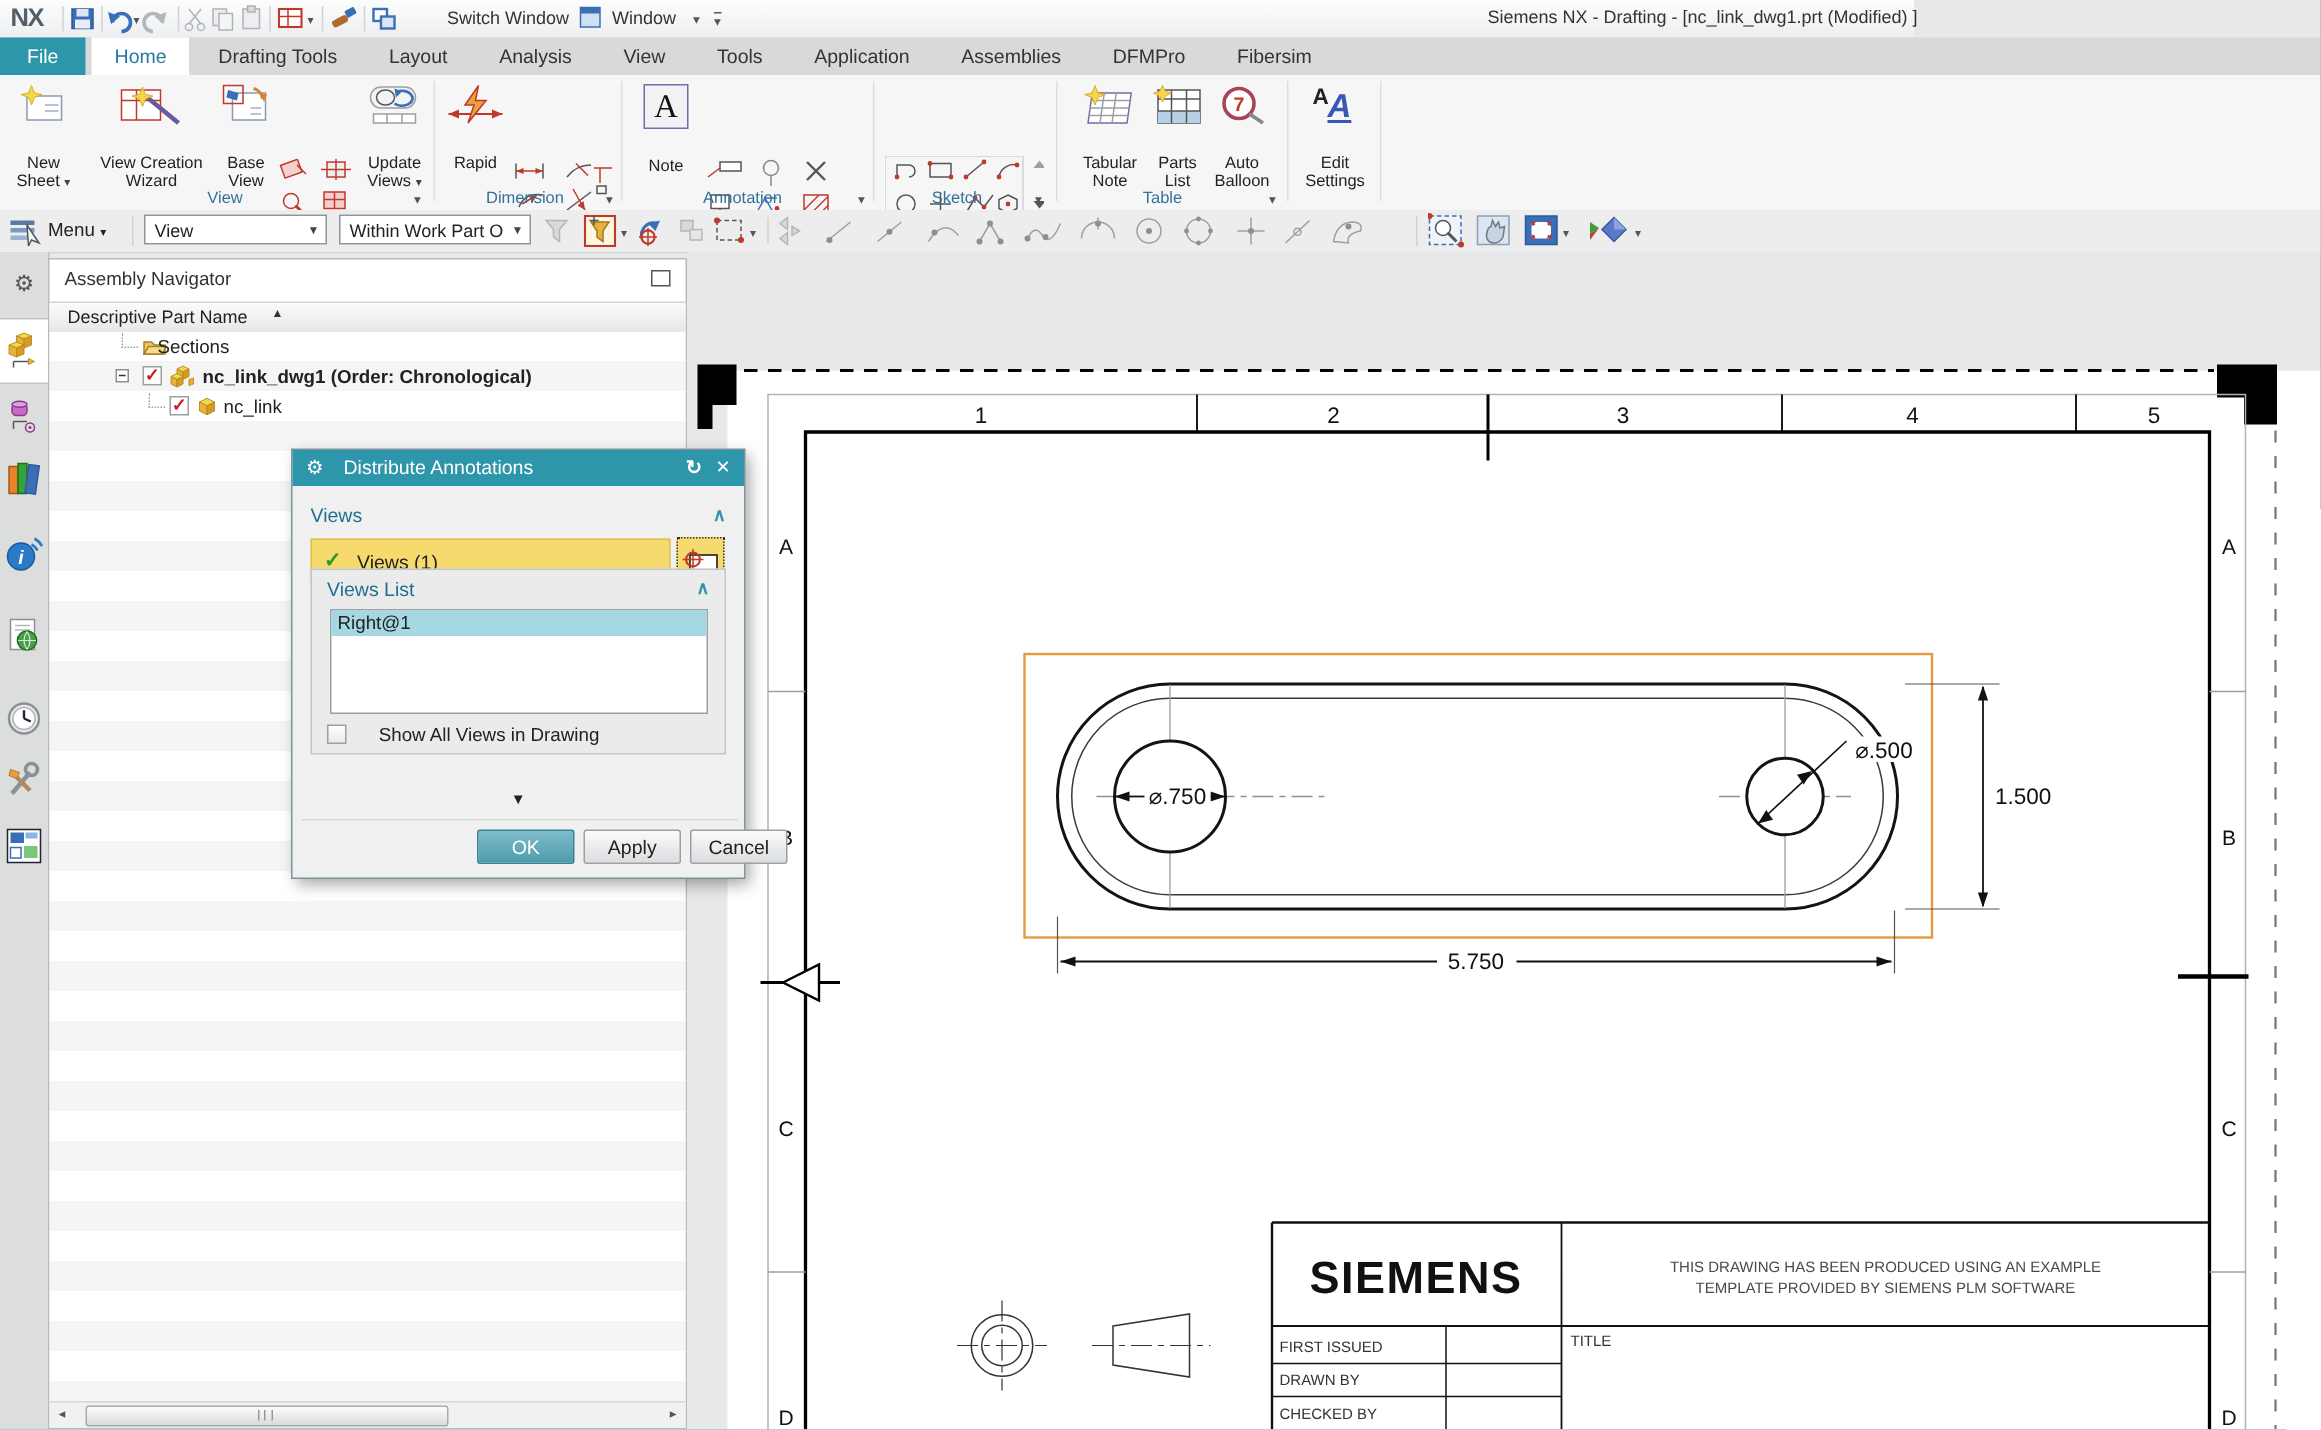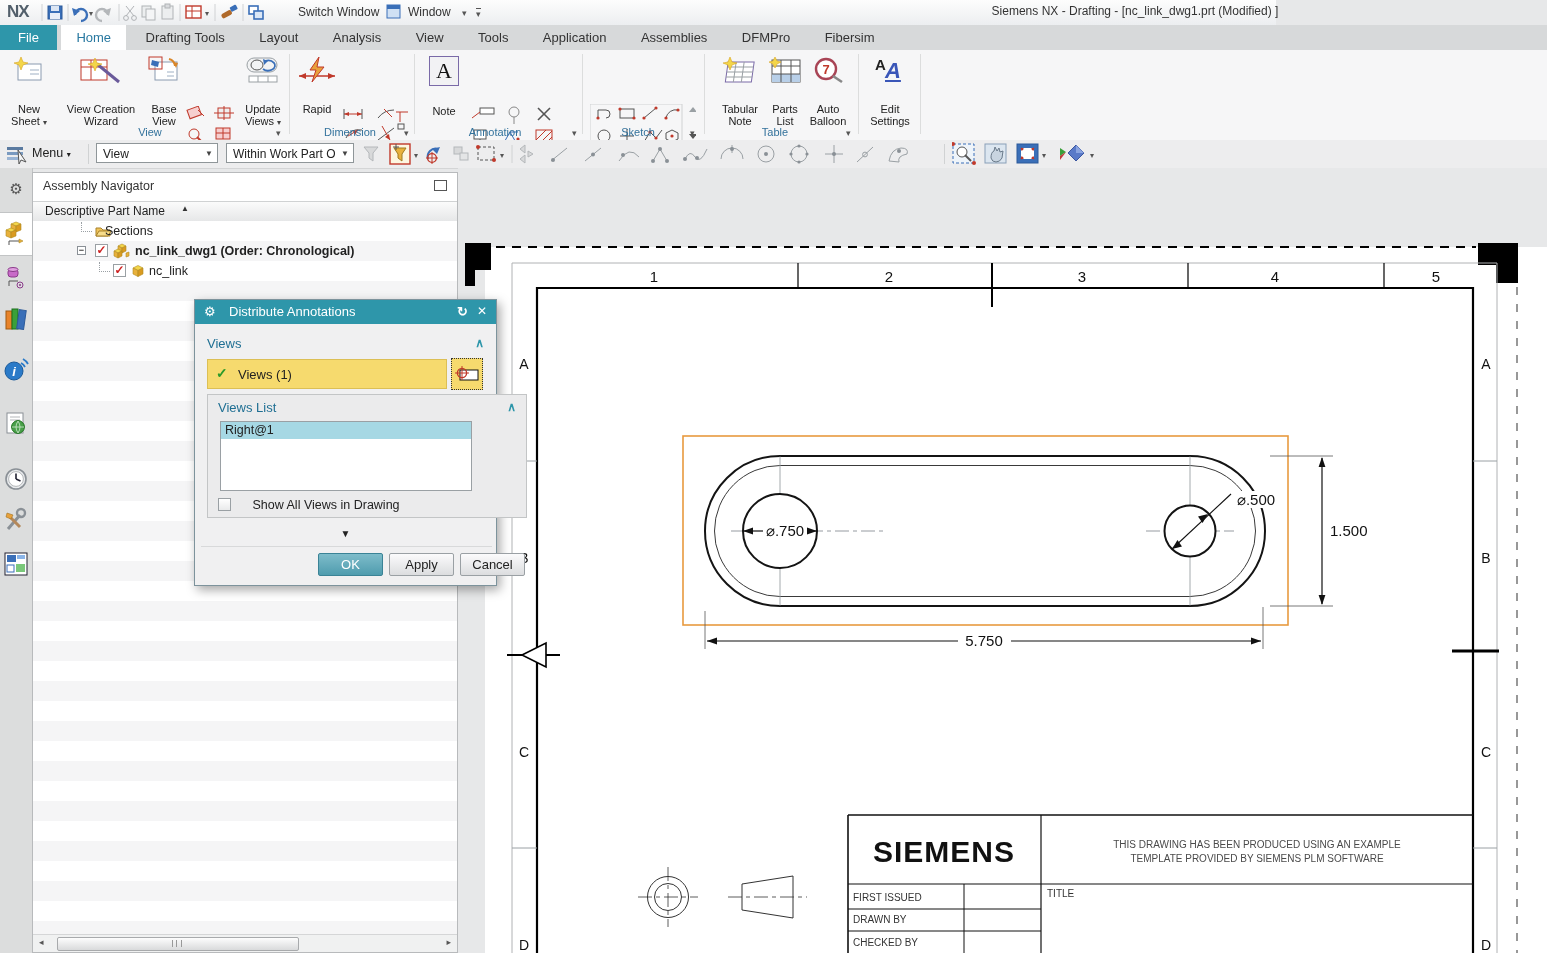--- a/index.html
+++ b/index.html
@@ -60,21 +60,21 @@
   #thumb-grip:before{content:"";position:absolute;left:3px;top:0;height:7px;border-left:1px solid #999;}
   
   #dialog{position:absolute;left:194px;top:299px;width:303px;height:287px;background:#f0f0f1;
       border:1px solid #7d939c;box-shadow:3px 4px 10px rgba(0,0,0,.35);z-index:40;box-sizing:border-box;}
   #dlg-title{position:absolute;left:0;top:0;width:100%;height:24px;background:#2e96aa;color:#fff;}
   #dlg-title .t{position:absolute;left:18px;top:4px;font-size:13px;margin-left:16px;}
   .dlg-blue{color:#1f6f93;font-size:13px;}
   .chev{color:#2e96aa;font-weight:bold;font-size:12px;}
   #views-row{position:absolute;left:12px;top:59px;width:240px;height:30px;background:#f6da6e;border:1px solid #dcbf55;box-sizing:border-box;}
   #select-view-btn{position:absolute;left:256px;top:58px;width:32px;height:32px;background:#f6da6e;border:1px dotted #333;box-sizing:border-box;}
-  #views-list-panel{position:absolute;left:12px;top:94px;width:320px;height:124px;border:1px solid #c3c5c6;background:#ebebec;box-sizing:border-box;}
+  #views-list-panel{position:absolute;left:12px;top:79px;width:277px;height:124px;border:1px solid #c3c5c6;background:#ebebec;box-sizing:border-box;}
   #views-listbox{position:absolute;left:12px;top:26px;width:250px;height:68px;background:#fff;border:1px solid #9aa0a4;}
   .list-item-sel{height:17px;background:#a6d8e4;font-size:12.5px;line-height:17px;padding-left:4px;}
   #show-all-row{position:absolute;left:10px;top:103px;font-size:12.5px;}
   .small-cbx{display:inline-block;width:13px;height:13px;background:linear-gradient(#fff,#e9eaeb);border:1px solid #9aa0a4;vertical-align:-2px;box-sizing:border-box;}
   #dlg-more{position:absolute;left:0;top:228px;width:100%;text-align:center;font-size:10px;color:#222;}
   #dlg-sep{position:absolute;left:6px;top:246px;width:291px;border-top:1px solid #d8d9da;}
   .dlg-btn{position:absolute;top:253px;width:65px;height:23px;font-size:13px;text-align:center;line-height:22px;
       background:linear-gradient(#fbfbfc,#dcdddf);border:1px solid #9aa0a4;box-sizing:border-box;border-radius:2px;margin-left:45px;}
   #btn-ok{left:78px;background:linear-gradient(#7ebcca,#4f9cae);border-color:#3a8396;color:#fff;}
   #btn-apply{left:149px;}

